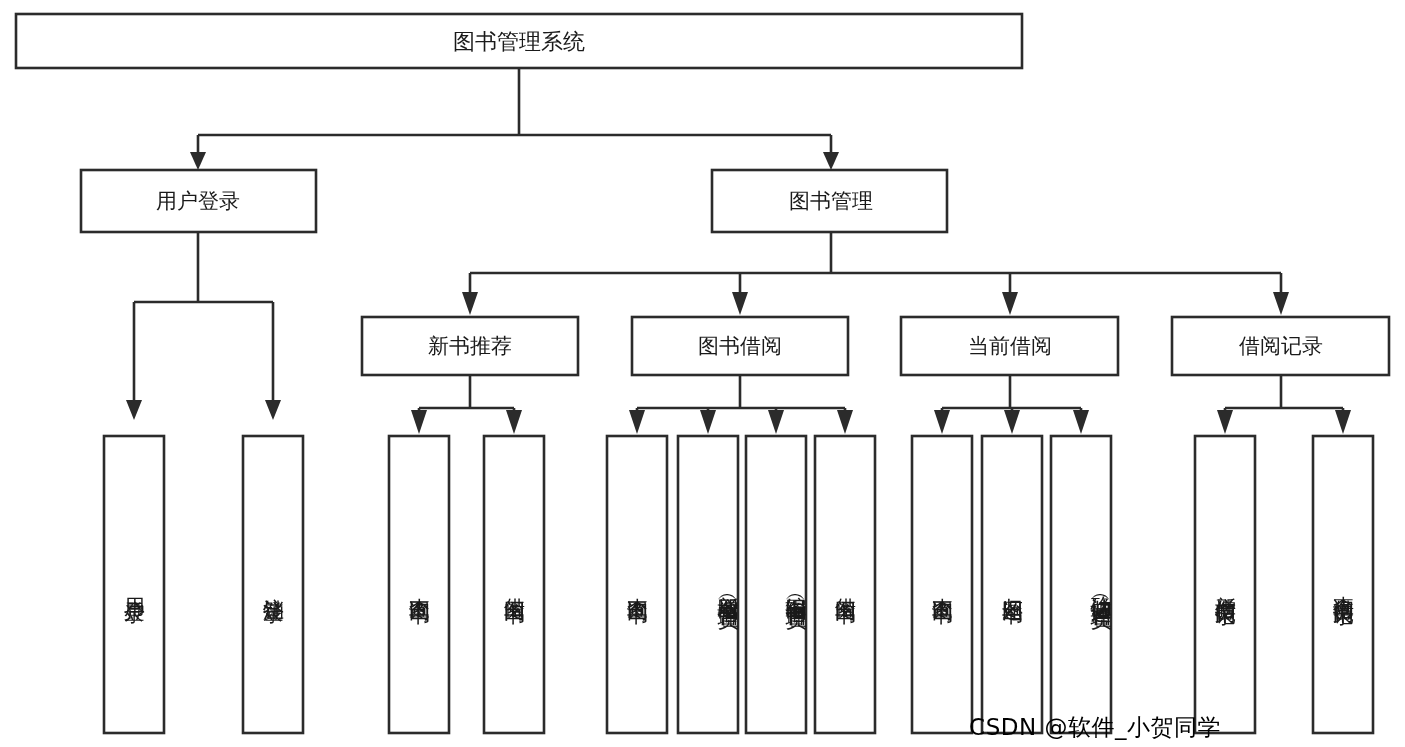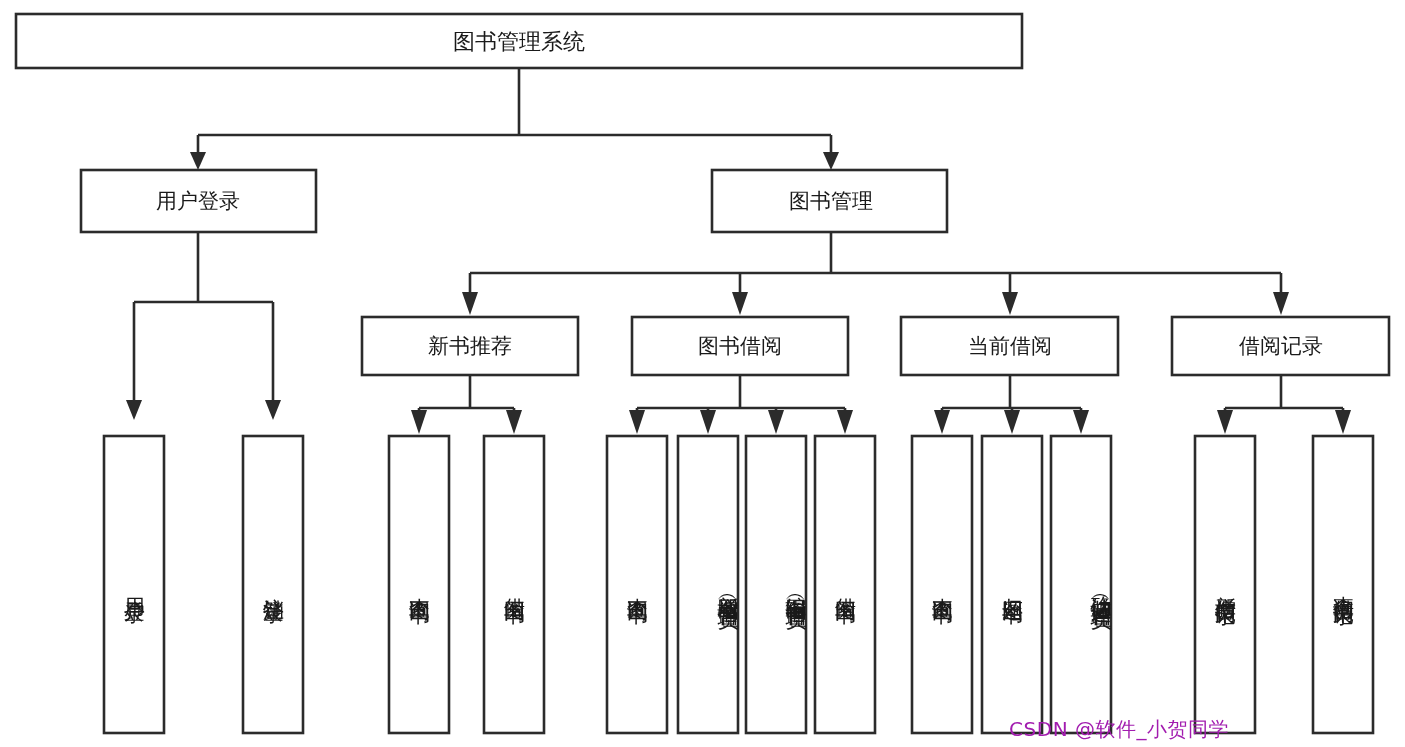--- a/index.html
+++ b/index.html
@@ -63,25 +63,25 @@
     color: #1a1a1a;
     display: flex;
     align-items: center;
     justify-content: center;
     text-align: center;
     white-space: nowrap;
     pointer-events: none;
   }
   .watermark {
     position: absolute;
-    right: 14px;
+    right: 22px;
     bottom: 4px;
     font-family: "DejaVu Sans", "Liberation Sans", sans-serif;
-    font-size: 20px;
-    color: #a21caf;
+    font-size: 23px;
+    color: #000000;
     letter-spacing: 0.5px;
     white-space: nowrap;
   }
 </style>
 </head>
 <body>
 
 <div id="diagram-root">
 
   <svg class="diagram-canvas" viewBox="0 0 1405 747" xmlns="http://www.w3.org/2000/svg">

